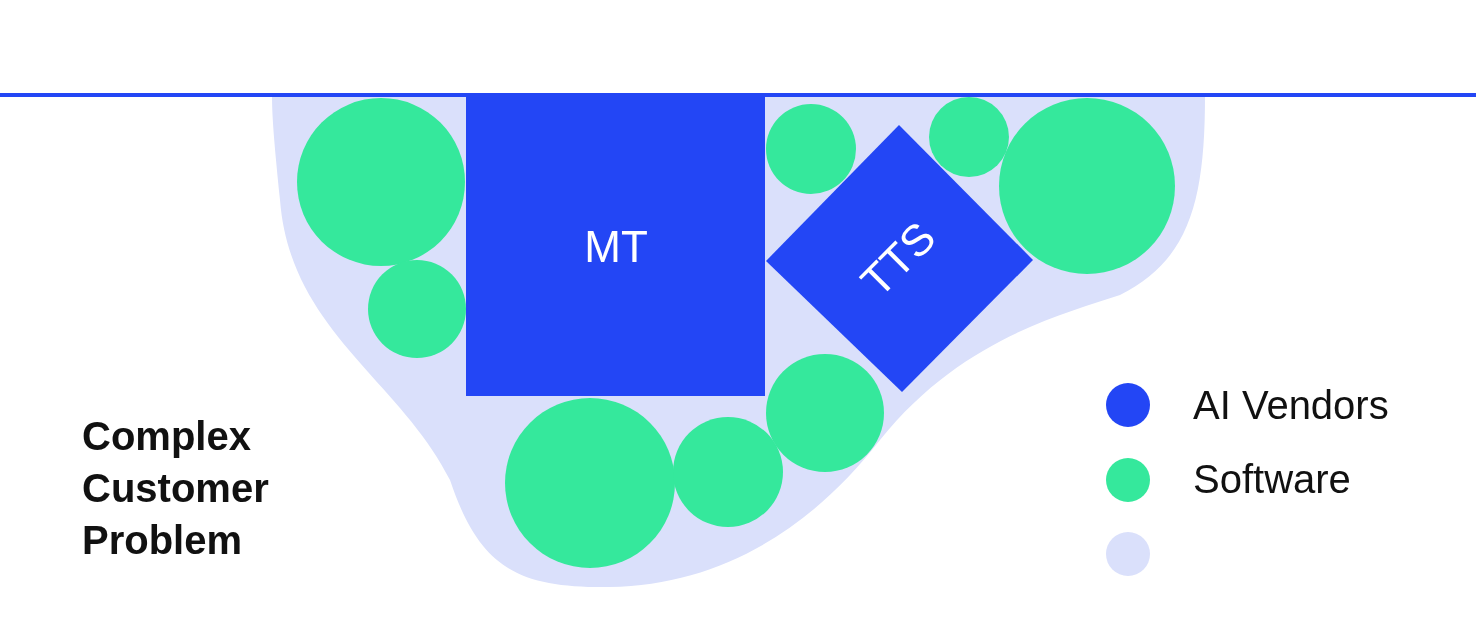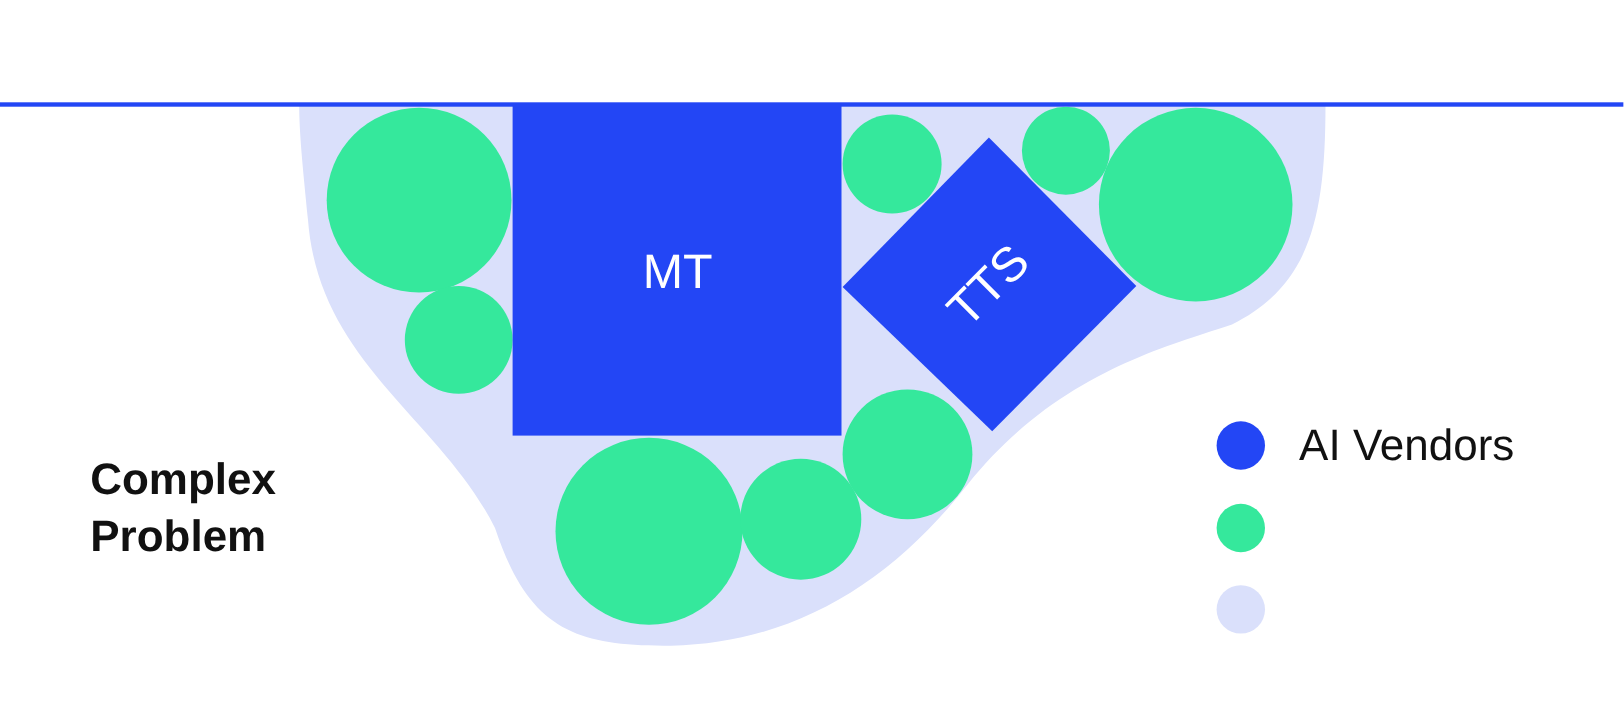--- a/index.html
+++ b/index.html
@@ -5,21 +5,21 @@
   html, body { margin:0; padding:0; background:#ffffff; }
   body { width:1476px; height:641px; position:relative; overflow:hidden;
          font-family:"Liberation Sans", sans-serif; }
   svg.diagram { position:absolute; left:0; top:0; }
   .label-text { position:absolute; color:#111111; font-size:40px; line-height:52px;font-weight:bold; }
   .problem { left:82px; top:410px; }
   .problem div { white-space:nowrap; }
   .legend { position:absolute; left:1106px; top:368px; }
   .legend-item { display:flex; align-items:center; height:74.5px; }
   .legend-dot { width:44px; height:44px; border-radius:50%; margin-right:31px; }
-  .legend-label { font-size:40px; color:#111111; white-space:nowrap; }
+  .legend-label { font-size:40px; color:#111111; white-space:nowrap;margin-left:12px; }
 </style>
 </head>
 <body>
 
 <svg class="diagram" width="1476" height="641" viewBox="0 0 1476 641">
 
   <path fill="#DAE0FB" d="M272,95 L1205,95 C1205,200 1190,260 1120,295
            C1060,315 960,340 880,440
            C810,530 720,585 610,587
            C520,588 480,570 450,480
@@ -41,27 +41,29 @@
 
   <rect x="466" y="95" width="299" height="301" fill="#2346F5"></rect>
   <text x="616" y="262" fill="#ffffff" font-size="44" text-anchor="middle" font-family="Liberation Sans, sans-serif">MT</text>
 
   <polygon points="899,125 1033,260 902,392 766,261" fill="#2346F5"></polygon>
   <text x="899" y="274" fill="#ffffff" font-size="44" text-anchor="middle" font-family="Liberation Sans, sans-serif" transform="rotate(-45 899 260)">TTS</text>
 </svg>
 
 <div class="label-text problem">
   <div>Complex</div>
+  <div>Customer</div>
   <div>Problem</div>
 </div>
 
 <div class="legend">
   <div class="legend-item">
     <span class="legend-dot" style="background:#2346F5"></span>
     <span class="legend-label">AI Vendors</span>
   </div>
   <div class="legend-item">
     <span class="legend-dot" style="background:#35E89C"></span>
+    <span class="legend-label">Software</span>
   </div>
   <div class="legend-item">
     <span class="legend-dot" style="background:#DAE0FB"></span>
   </div>
 </div>
 
 </body></html>

